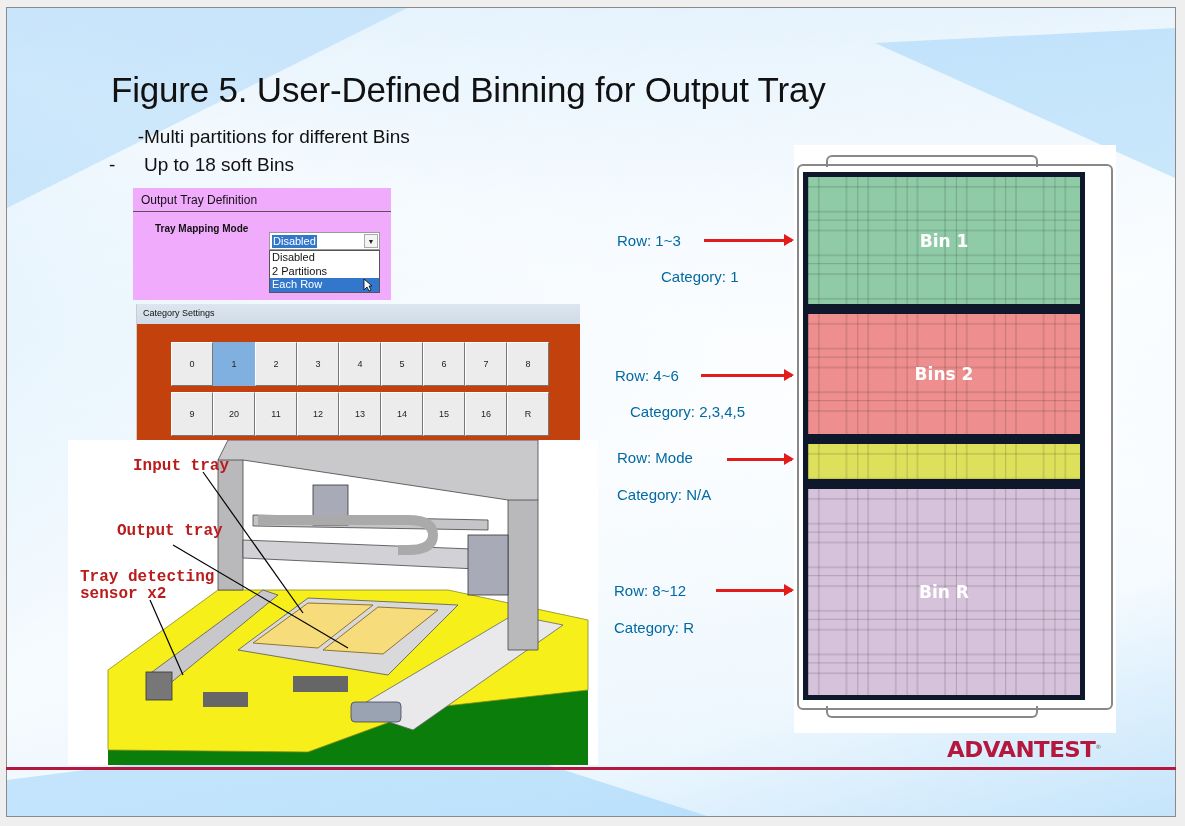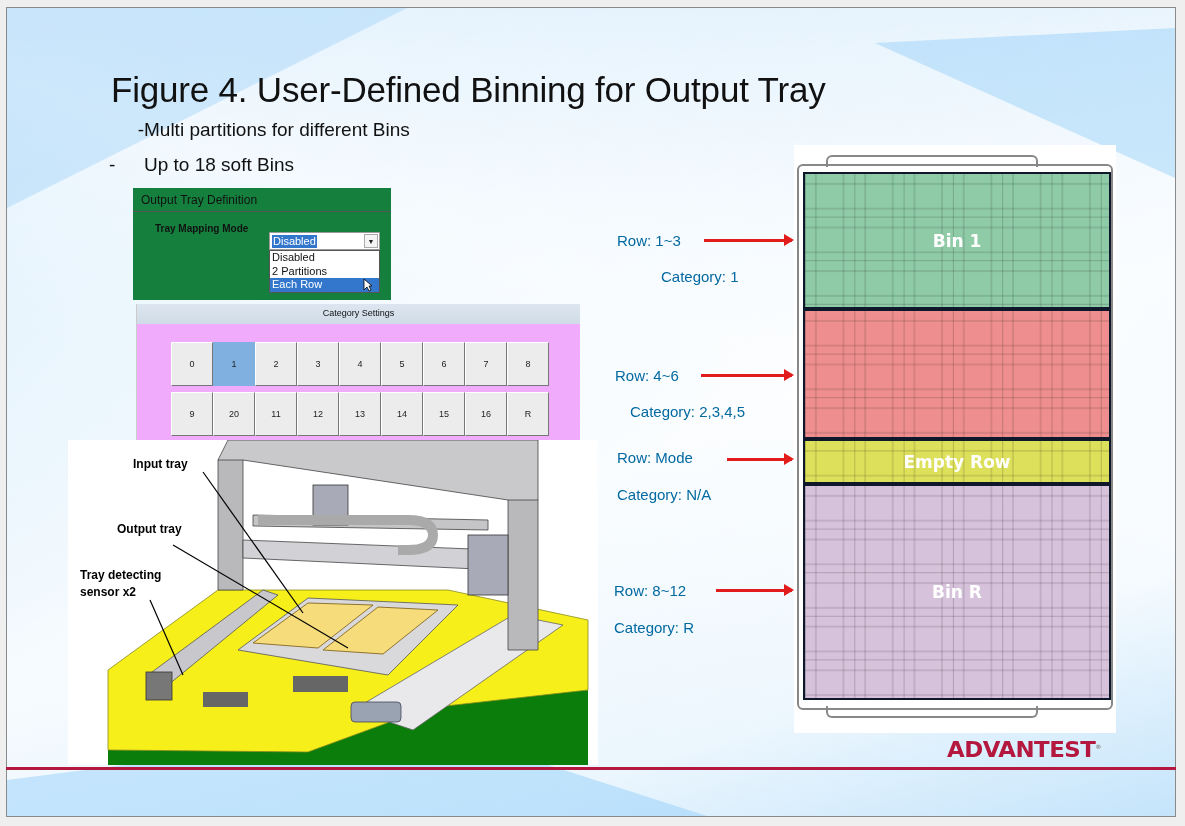--- a/index.html
+++ b/index.html
@@ -18,27 +18,27 @@
   .facet.f1 { left: 0; top: 0; width: 400px; height: 200px; clip-path: polygon(0 0, 100% 0, 0 100%); background: rgba(140,200,245,0.35); }
   .facet.f2 { right: 0; top: 20px; width: 300px; height: 150px; clip-path: polygon(0 10%, 100% 0, 100% 100%); background: rgba(120,195,245,0.35); }
   .facet.f3 { left: 0; bottom: 0; width: 700px; height: 90px; clip-path: polygon(0 60%, 60% 0, 100% 100%, 0 100%); background: rgba(140,205,250,0.45); }
 
   .title {
     position: absolute; left: 111px; top: 70px;
     font-size: 35px; color: #111; letter-spacing: -0.2px;
   }
   .bullet { position: absolute; left: 109px; font-size: 19px; color: #111; }
   .bullet .dash { display: inline-block; width: 35px; }
-  .b1 { top: 119px; text-align: right; }
+  .b1 { top: 126px; text-align: right; }
   .b2 { top: 154px; }
 
   
   .otd {
     position: absolute; left: 133px; top: 188px; width: 258px; height: 112px;
-    background: #15803d;
+    background: #f0abfc;
   }
   .otd-header { position: absolute; left: 8px; top: 5px; font-size: 12px; color: #111; }
   .otd-rule { position: absolute; left: 0; right: 0; top: 23px; height: 1px; background: #555; }
   .otd-label { position: absolute; left: 22px; top: 35px; font-size: 10px; font-weight: bold; color: #111; }
   .otd-select {
     position: absolute; left: 136px; top: 44px; width: 111px; height: 18px;
     background: #fff; border: 1px solid #9a9a9a;
   }
   .otd-select .val {
     position: absolute; left: 2px; top: 2px; font-size: 11px; color: #fff; background: #3377cc; padding: 0 1px; line-height: 13px;
@@ -51,58 +51,58 @@
     position: absolute; left: 136px; top: 62px; width: 111px; height: 43px;
     background: #fff; border: 1px solid #555;
   }
   .otd-list .opt { height: 13.5px; font-size: 11px; line-height: 13.5px; padding-left: 2px; color: #111; }
   .otd-list .opt.sel { background: #3377cc; color: #fff; }
   .cursor { position: absolute; right: 8px; top: 28px; width: 10px; height: 14px; }
 
   
   .cat {
     position: absolute; left: 136px; top: 304px; width: 444px; height: 160px;
-    background: #f0abfc; border-left: 1px solid #ccc; text-align: center;
+    background: #c2410c; border-left: 1px solid #ccc;
   }
   .cat-title {
     position: absolute; left: 0; top: 0; right: 0; height: 20px;
     background: linear-gradient(#dde6f0, #cfdbe7); font-size: 9px; color: #111; padding: 4px 6px;
   }
   .cat-grid { position: absolute; left: 34px; top: 38px; display: grid; grid-template-columns: repeat(9, 42px); grid-auto-rows: 44px; row-gap: 6px; }
   .cat-btn {
     background: #ececec; border-top: 1px solid #fff; border-left: 1px solid #fff;
     border-right: 1px solid #777; border-bottom: 1px solid #777;
     font-size: 9px; color: #222; display: flex; align-items: center; justify-content: center;
   }
   .cat-btn.active { background: #7fb0e0; border-color: #7fb0e0; }
 
   
   .machine { position: absolute; left: 68px; top: 440px; width: 530px; height: 325px; background: #fff; overflow: hidden; }
-  .mlabel { position: absolute; font-size: 12px; font-weight: bold; color: #000000; }
+  .mlabel { position: absolute; font-size: 16px; font-weight: bold; color: #b91c1c; font-family: Liberation Mono, monospace; }
 
   
   .rowlbl { position: absolute; font-size: 15px; color: #0369a1; }
   .arrow-r { position: absolute; height: 3px; background: #e21b1b; }
   .arrow-r::after {
     content: ""; position: absolute; right: -2px; top: -5px;
     border-left: 10px solid #e21b1b; border-top: 6.5px solid transparent; border-bottom: 6.5px solid transparent;
   }
 
   
   .tray-box { position: absolute; left: 794px; top: 145px; width: 322px; height: 588px; background: #fff; }
   .tray-outline {
     position: absolute; left: 797px; top: 164px; width: 316px; height: 546px;
     border: 2px solid #888; border-radius: 6px;
   }
   .tray-tab {
     position: absolute; left: 826px; top: 155px; width: 212px; height: 12px;
     border: 2px solid #888; border-bottom: none; border-radius: 6px 6px 0 0; background: #fff;
   }
   .tray-tab.bottom { top: 706px; border-top: none; border-bottom: 2px solid #888; border-radius: 0 0 6px 6px; }
-  .zone { position: absolute; left: 803px; width: 308px; border: 2px solid #0f172a; overflow: hidden; padding-left: 8px; }
+  .zone { position: absolute; left: 803px; width: 282px; border: 5px solid #0f172a; overflow: hidden; padding-left: 8px; }
   .zone .cells {
     position: absolute; inset: 0;
     background-image:
       linear-gradient(90deg, rgba(0,0,0,0.18) 1px, transparent 1px),
       linear-gradient(0deg, rgba(0,0,0,0.18) 1px, transparent 1px);
     background-size: 49.3px 43.6px;
   }
   .zone .inner {
     position: absolute; inset: 0;
     background-image:
@@ -128,21 +128,21 @@
 </style>
 </head>
 <body>
 
 <div class="slide">
   <div class="facet f1"></div>
   <div class="facet f2"></div>
   <div class="facet f3"></div>
 </div>
 
-<div class="title">Figure 4. User-Defined Binning for Output Tray</div>
+<div class="title">Figure 5. User-Defined Binning for Output Tray</div>
 <div class="bullet b1"><span class="dash">-</span><span>Multi partitions for different Bins</span></div>
 <div class="bullet b2"><span class="dash">-</span><span>Up to 18 soft Bins</span></div>
 
 <div class="otd">
   <div class="otd-header">Output Tray Definition</div>
   <div class="otd-rule"></div>
   <div class="otd-label">Tray Mapping Mode</div>
   <div class="otd-select">
     <span class="val">Disabled</span>
     <span class="arrow">▼</span>
@@ -243,25 +243,25 @@
 <div class="tray-outline"></div>
 
 <div class="zone z1">
   <div class="cells"></div>
     <div class="inner"></div>
   <div class="zlabel">Bin 1</div>
 </div>
 <div class="zone z2">
   <div class="cells"></div>
     <div class="inner"></div>
+  <div class="zlabel">Bins 2</div>
 </div>
 <div class="zone z3">
   <div class="cells"></div>
     <div class="inner"></div>
-  <div class="zlabel">Empty Row</div>
 </div>
 <div class="zone z4">
   <div class="cells"></div>
     <div class="inner"></div>
   <div class="zlabel">Bin R</div>
 </div>
 
 <div class="logo"><span>ADVANTEST</span><sup>®</sup></div>
 <div class="footer-rule"></div>
 

